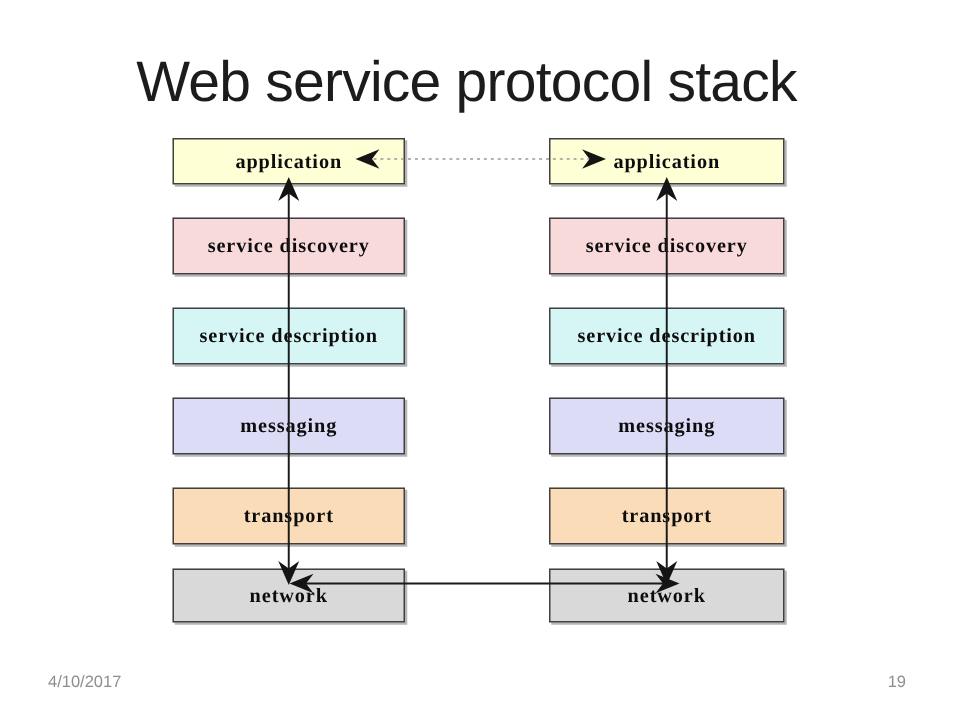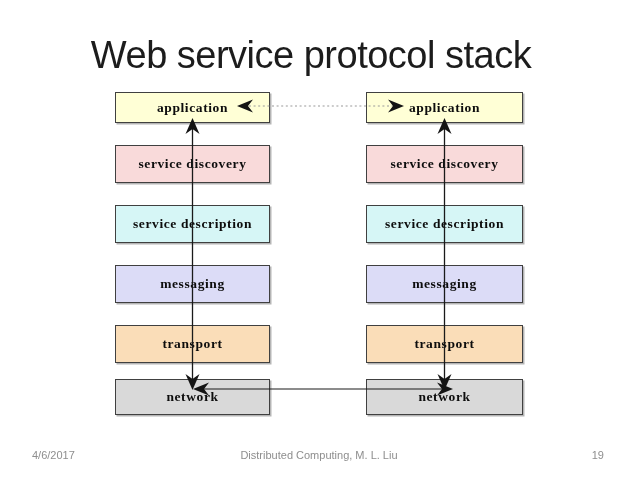--- a/index.html
+++ b/index.html
@@ -107,17 +107,16 @@
       <polygon points="192.5,390 185.5,374 192.5,379 199.5,374" fill="#141414"></polygon>
     </g>
 
     <g>
       <line x1="444.5" y1="128" x2="444.5" y2="380" stroke="#1a1a1a" stroke-width="1.3"></line>
       <polygon points="444.5,118 437.5,134 444.5,129 451.5,134" fill="#141414"></polygon>
       <polygon points="444.5,390 437.5,374 444.5,379 451.5,374" fill="#141414"></polygon>
     </g>
   </svg>
 
-  <div class="footer footer-date">4/6/2017</div>
-  <div class="footer footer-center">Distributed Computing, M. L. Liu</div>
+  <div class="footer footer-date">4/10/2017</div>
   <div class="footer footer-page">19</div>
 
 </div>
 
 </body></html>

